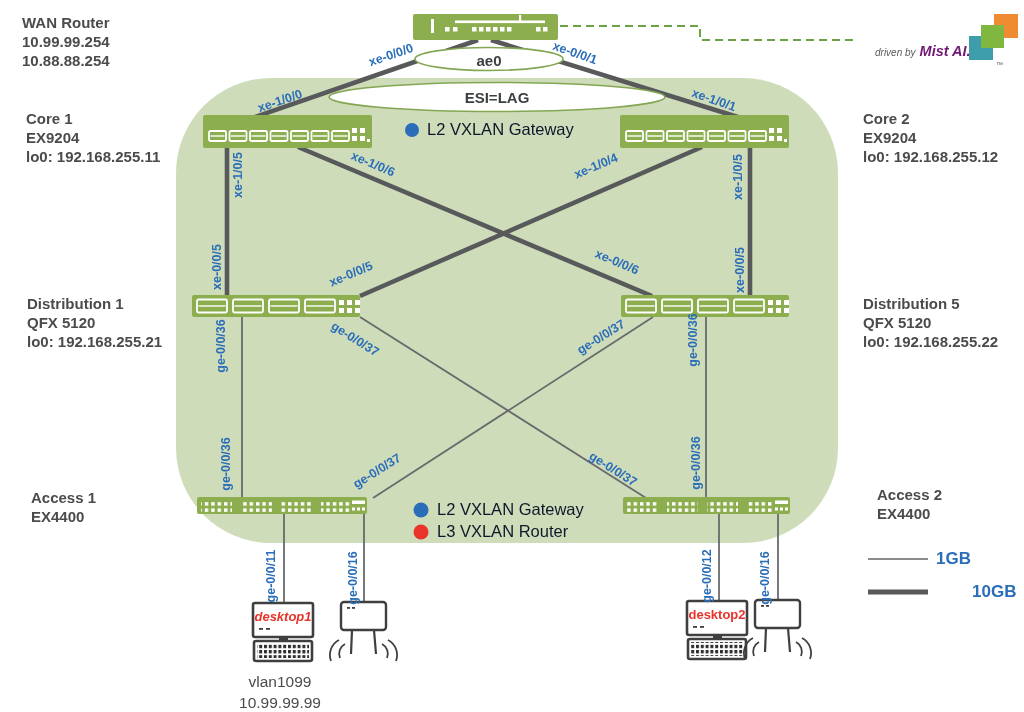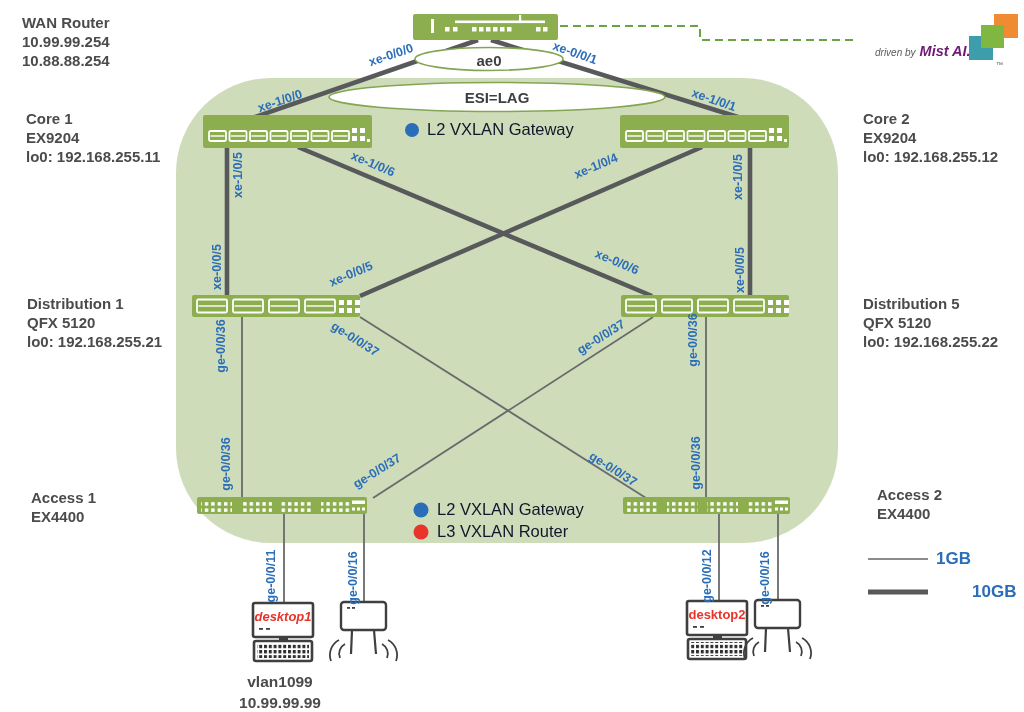--- a/index.html
+++ b/index.html
@@ -5,21 +5,21 @@
   html,body{margin:0;padding:0;background:#ffffff;}
   .stage{position:relative;width:1024px;height:712px;overflow:hidden;background:#ffffff;
          font-family:"Liberation Sans",sans-serif;}
   .layer{position:absolute;left:0;top:0;}
   .lbl{position:absolute;white-space:nowrap;font-family:"Liberation Sans",sans-serif;}
   .node-text{font-weight:bold;font-size:15px;line-height:19px;color:#4b4b4b;}
   .plabel{font-weight:bold;font-size:12.5px;color:#2a6db8;}
   .gw{font-size:16.5px;font-weight:500;color:#0f172a;}
   .ellipse-text{font-weight:bold;font-size:15px;color:#3c3f41;transform:translate(-50%,-50%);}
   .legend-text{font-weight:bold;font-size:17px;color:#2a6db8;}
-  .vlan-text{font-weight:bold;font-size:15.5px;line-height:21px;color:#4b4b4b;text-align:center;transform:translateX(-50%);}
+  .vlan-text{font-weight:normal;font-size:15.5px;line-height:21px;color:#4b4b4b;text-align:center;transform:translateX(-50%);}
   .desktop-name{font-weight:bold;font-size:13px;color:#e8342a;transform:translate(-50%,-50%);}
   .brand-name{font-size:29px;font-weight:400;color:#1a1a1a;letter-spacing:0.5px;}
   .tagline{display:flex;align-items:baseline;gap:4px;}
   .tagline .prefix{font-size:10px;color:#5a5a5a;}
   .tagline .product{font-size:14.5px;font-weight:bold;color:#701a75;}
   .tagline .tm, .sq-tm{font-size:7px;color:#5a5a5a;}
   .logo-sq{position:absolute;width:24px;height:24px;}
 </style>
 </head>
 <body>

